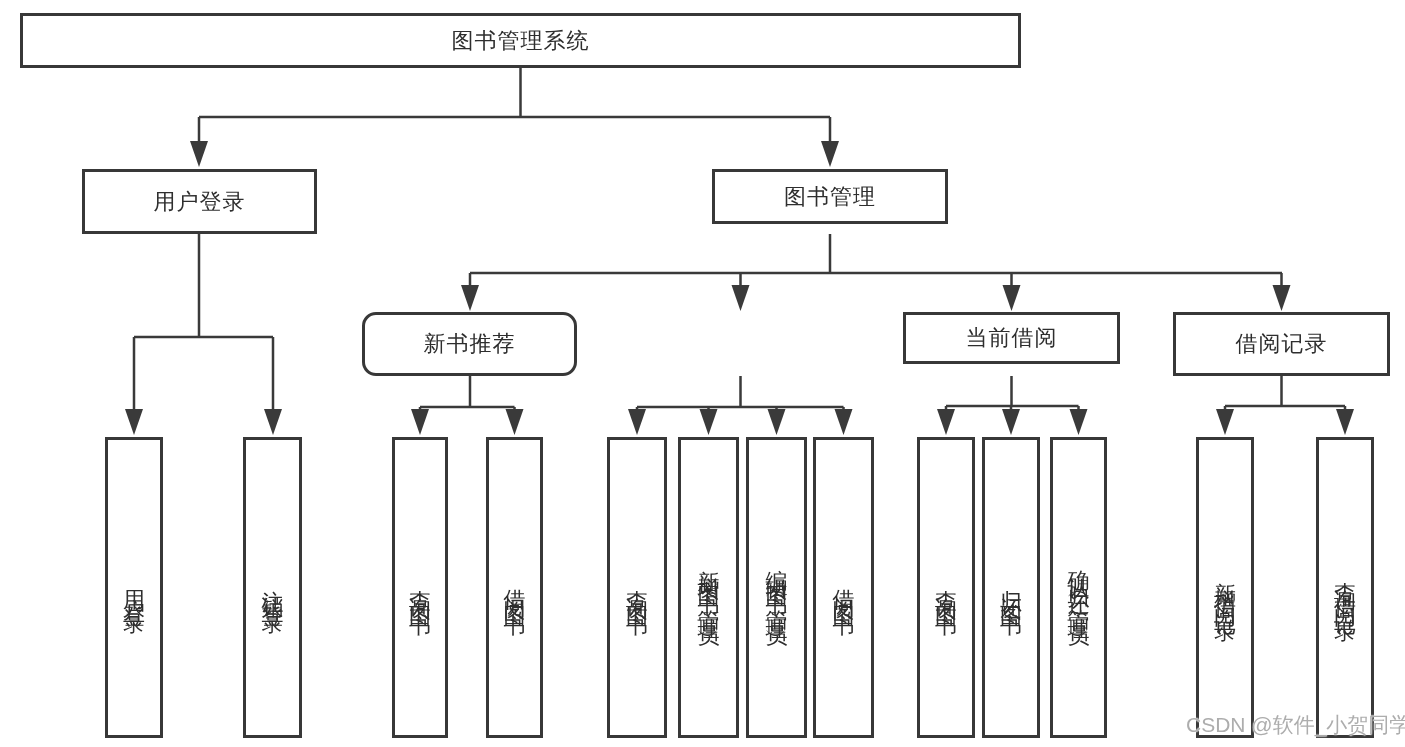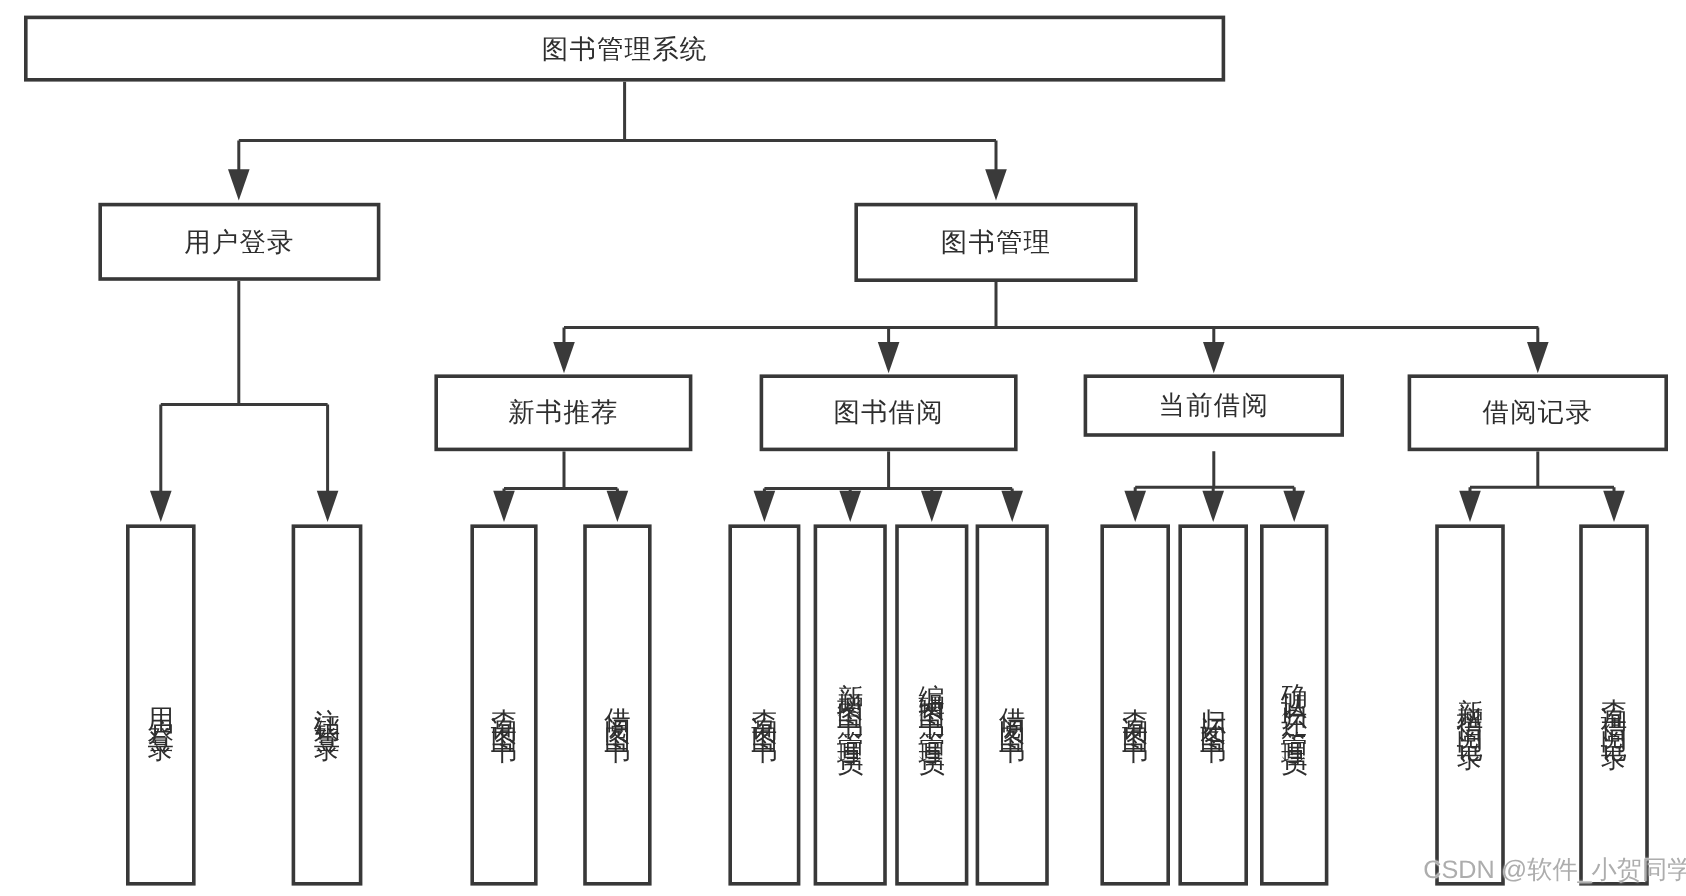--- a/index.html
+++ b/index.html
@@ -39,23 +39,23 @@
     line-height:1;
     letter-spacing:8px;
     color:var(--text);
     white-space:nowrap;
   }
 
   
   #root-box{left:20px;top:13px;width:1001px;height:55px;}
   
   #user-login{left:82px;top:169px;width:235px;height:65px;}
-  #book-management{left:712px;top:169px;width:236px;height:66px;}
-  
-  #new-book-recommend{left:362px;top:312px;width:215px;height:64px;}
+  #book-management{left:712px;top:169px;width:236px;height:55px;}
+  
+  #new-book-recommend{left:362px;top:312px;width:215px;height:64px;border-radius:14px;}
   #book-borrow{left:633px;top:312px;width:215px;height:64px;}
   #current-borrow{left:903px;top:312px;width:217px;height:52px;}
   #borrow-record{left:1173px;top:312px;width:217px;height:64px;}
   
   #leaf-user-login{left:105px;width:58px;}
   #leaf-logout{left:243px;width:59px;}
   #nb-query-book{left:392px;width:56px;}
   #nb-borrow-book{left:486px;width:57px;}
   #bb-query-book{left:607px;width:60px;}
   #bb-add-book{left:678px;width:61px;}
@@ -139,23 +139,20 @@
   <div class="box" id="user-login">
     <span class="hlabel">用户登录</span>
   </div>
   <div class="box" id="book-management">
     <span class="hlabel">图书管理</span>
   </div>
 
   <div class="box" id="new-book-recommend">
     <span class="hlabel">新书推荐</span>
   </div>
-  <div class="box" id="book-borrow">
-    <span class="hlabel">图书借阅</span>
-  </div>
   <div class="box" id="current-borrow">
     <span class="hlabel">当前借阅</span>
   </div>
   <div class="box" id="borrow-record">
     <span class="hlabel">借阅记录</span>
   </div>
 
   <div class="box leaf" id="leaf-user-login">
     <span class="vlabel">用户登录</span>
   </div>

